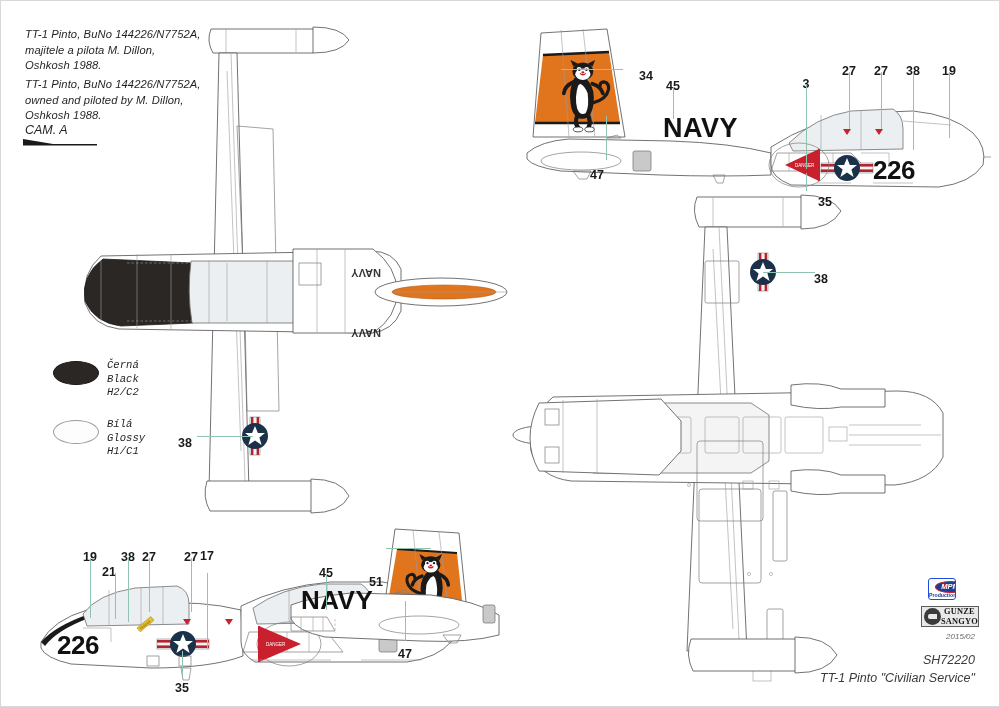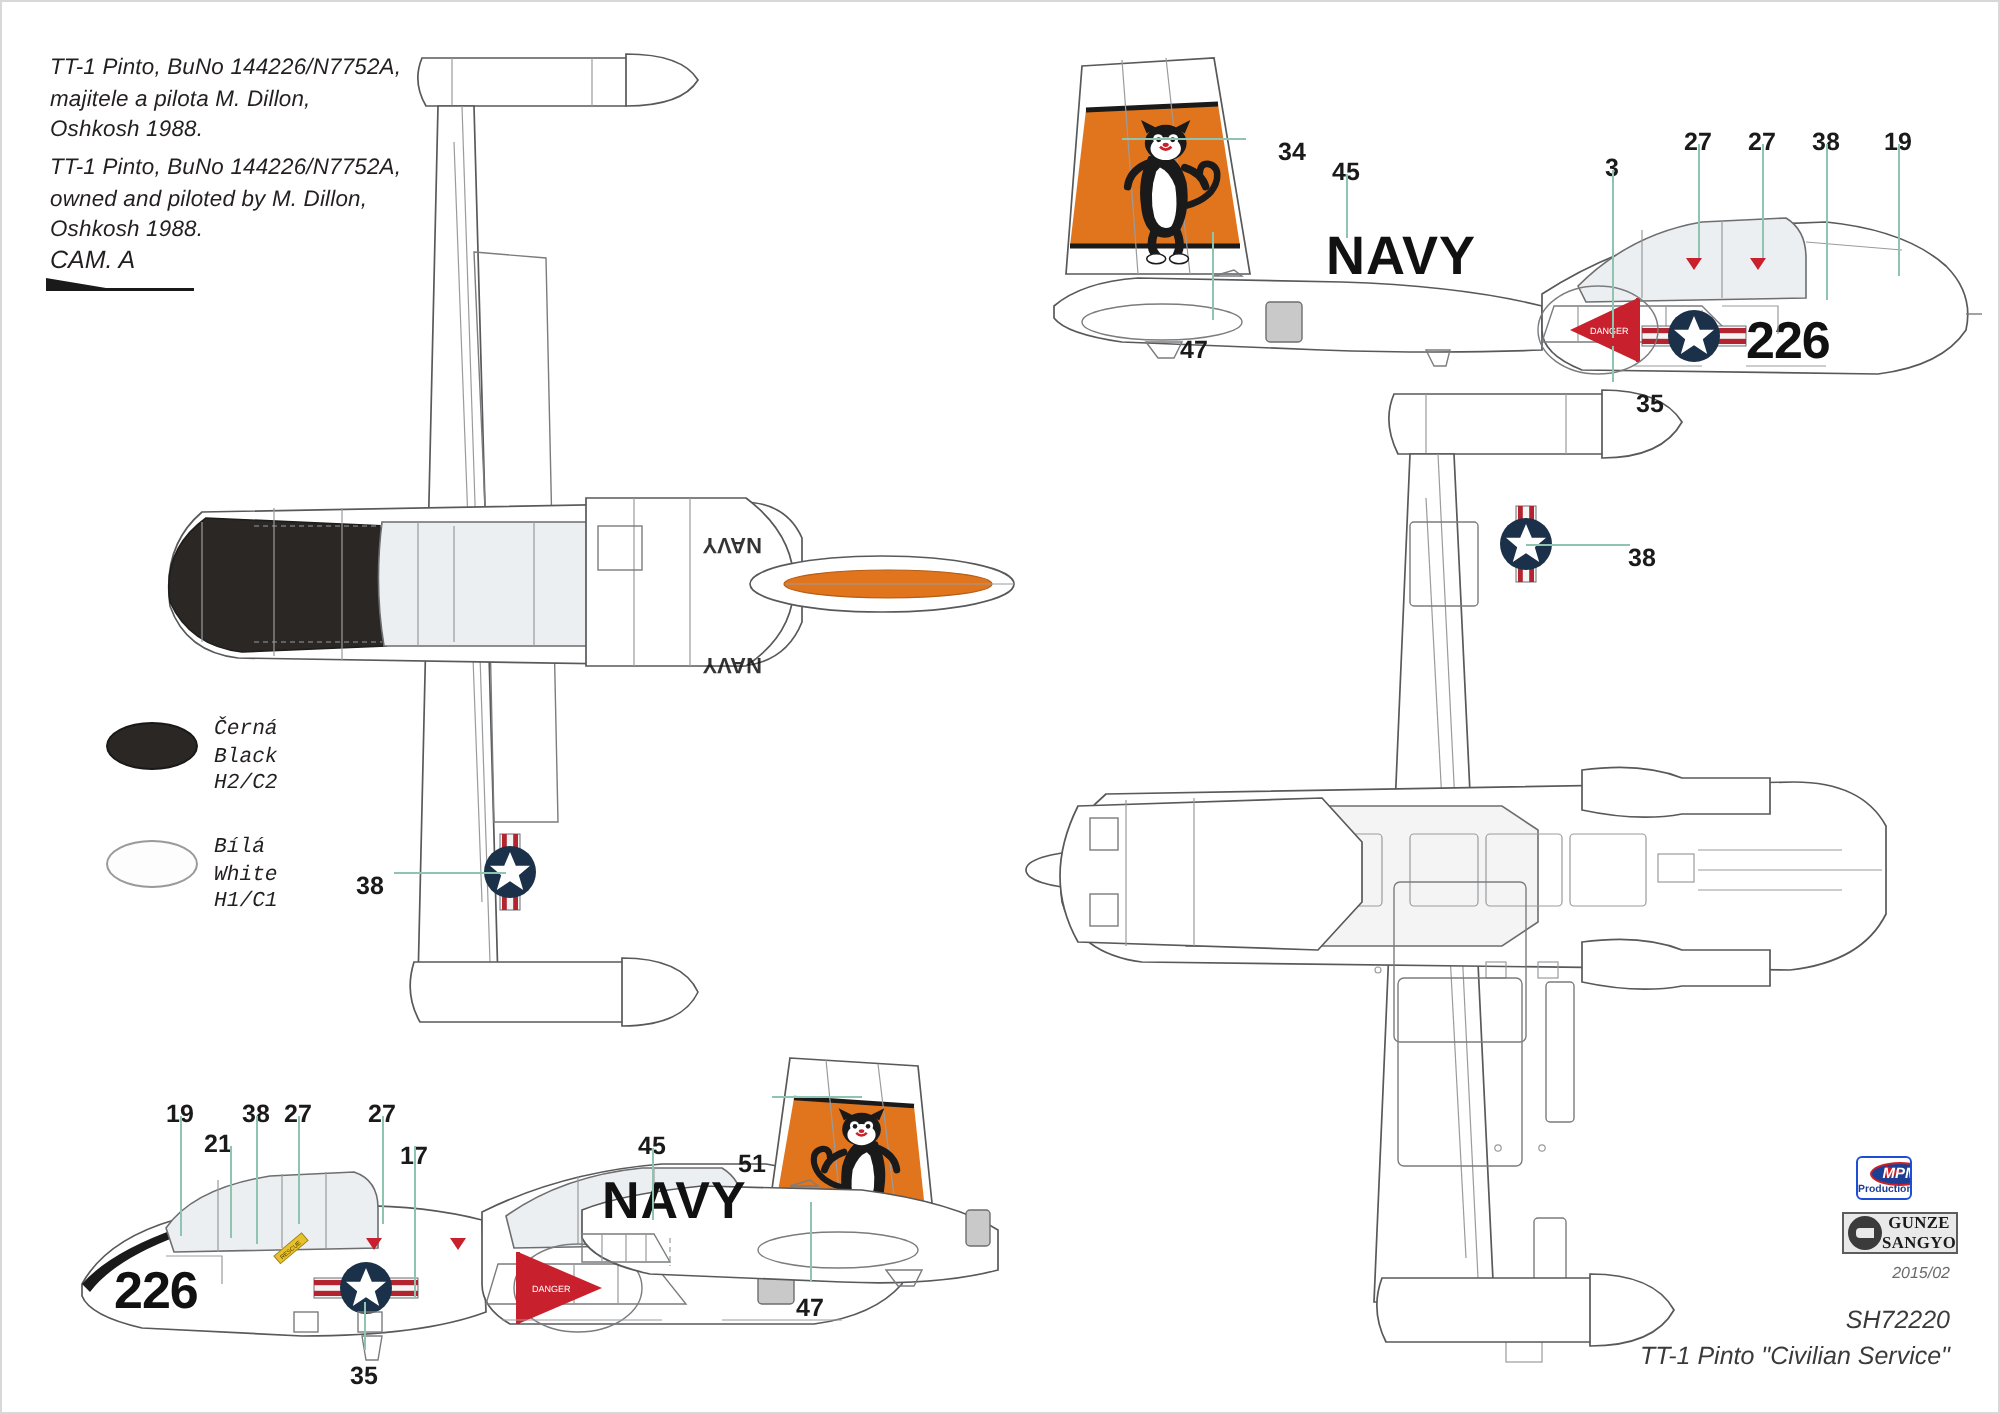--- a/index.html
+++ b/index.html
@@ -197,21 +197,21 @@
   <svg id="cam-rule" width="74" height="7" viewBox="0 0 74 7">
     <path d="M0 6.5 L74 6.5 L74 5 L30 5 L0 0 Z" fill="#1a1a1a"></path>
   </svg>
 
   <div class="legend" id="legend-black">
     <div class="swatch sw-black"></div>
     <div class="txt"><span>Černá</span><br><span>Black</span><br><span>H2/C2</span></div>
   </div>
   <div class="legend" id="legend-white">
     <div class="swatch sw-white"></div>
-    <div class="txt"><span>Bílá</span><br><span>White</span><br><span>H1/C1</span></div>
+    <div class="txt"><span>Bílá</span><br><span>Glossy</span><br><span>H1/C1</span></div>
   </div>
 
   <div class="view" id="view-plan-top" style="left:40px; top:10px;">
     <svg width="430" height="520" viewBox="0 0 430 520">
 
       <path class="ol" d="M170 18 Q165 30 172 42 L272 42 Q282 30 272 18 Z"></path>
       <path class="pl" d="M185 18 L185 42 M255 18 L255 42"></path>
 
       <path class="ol" d="M272 16 Q300 16 308 29 Q300 42 272 42 Z"></path>
 
@@ -554,21 +554,21 @@
       <div class="callout" style="left: 89px; top: 549px;">19</div>
       <div class="leader v" style="background: rgb(143, 196, 176); left: 89px; top: 557px; height: 60px;"></div>
       <div class="callout" style="left: 127px; top: 549px;">38</div>
       <div class="leader v" style="background: rgb(143, 196, 176); left: 127px; top: 557px; height: 64px;"></div>
       <div class="callout" style="left: 108px; top: 564px;">21</div>
       <div class="leader v" style="background: rgb(143, 196, 176); left: 114px; top: 572px; height: 46px;"></div>
       <div class="callout" style="left: 148px; top: 549px;">27</div>
       <div class="leader v" style="background: rgb(143, 196, 176); left: 148px; top: 557px; height: 54px;"></div>
       <div class="callout" style="left: 190px; top: 549px;">27</div>
       <div class="leader v" style="background: rgb(143, 196, 176); left: 190px; top: 557px; height: 54px;"></div>
-      <div class="callout" style="left: 206px; top: 570px;">17</div>
+      <div class="callout" style="left: 206px; top: 548px;">17</div>
       <div class="leader v" style="background: rgb(143, 196, 176); left: 206px; top: 572px; height: 76px;"></div>
       <div class="callout" style="left: 181px; top: 680px;">35</div>
       <div class="leader v" style="background: rgb(143, 196, 176); left: 181px; top: 650px; height: 24px;"></div>
       <div class="callout" style="left: 325px; top: 565px;">45</div>
       <div class="leader v" style="background: rgb(143, 196, 176); left: 325px; top: 573px; height: 36px;"></div>
       <div class="callout" style="left: 375px; top: 574px;">51</div>
       <div class="leader h" style="background: rgb(143, 196, 176); left: 385px; top: 547px; width: 45px;"></div>
       <div class="callout" style="left: 404px; top: 646px;">47</div>
       <div class="leader v" style="background: rgb(143, 196, 176); left: 404px; top: 600px; height: 40px;"></div>
     </div>

